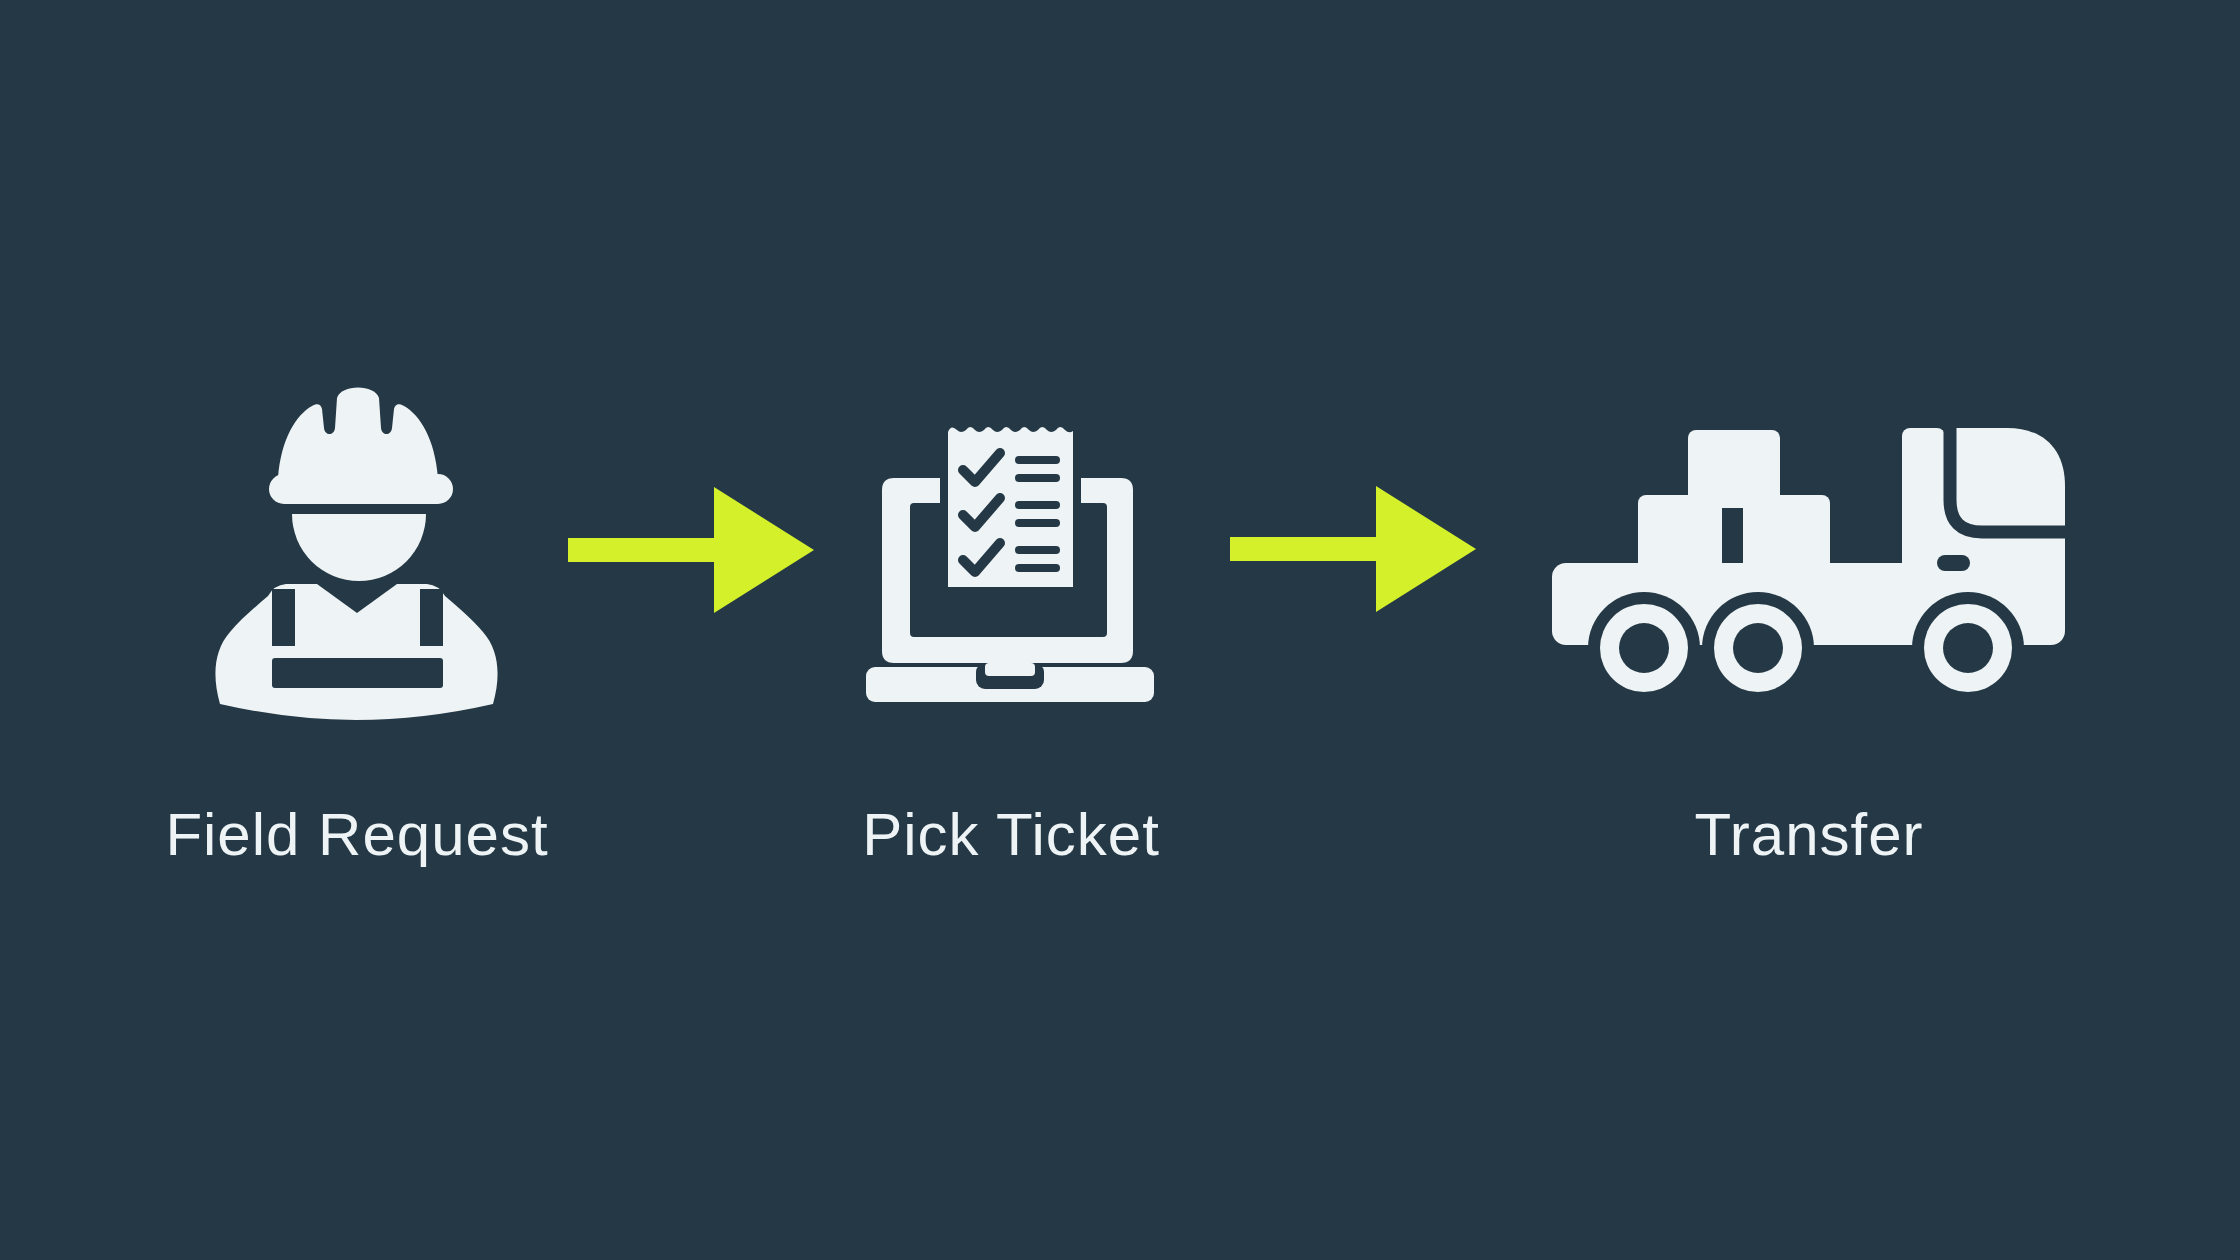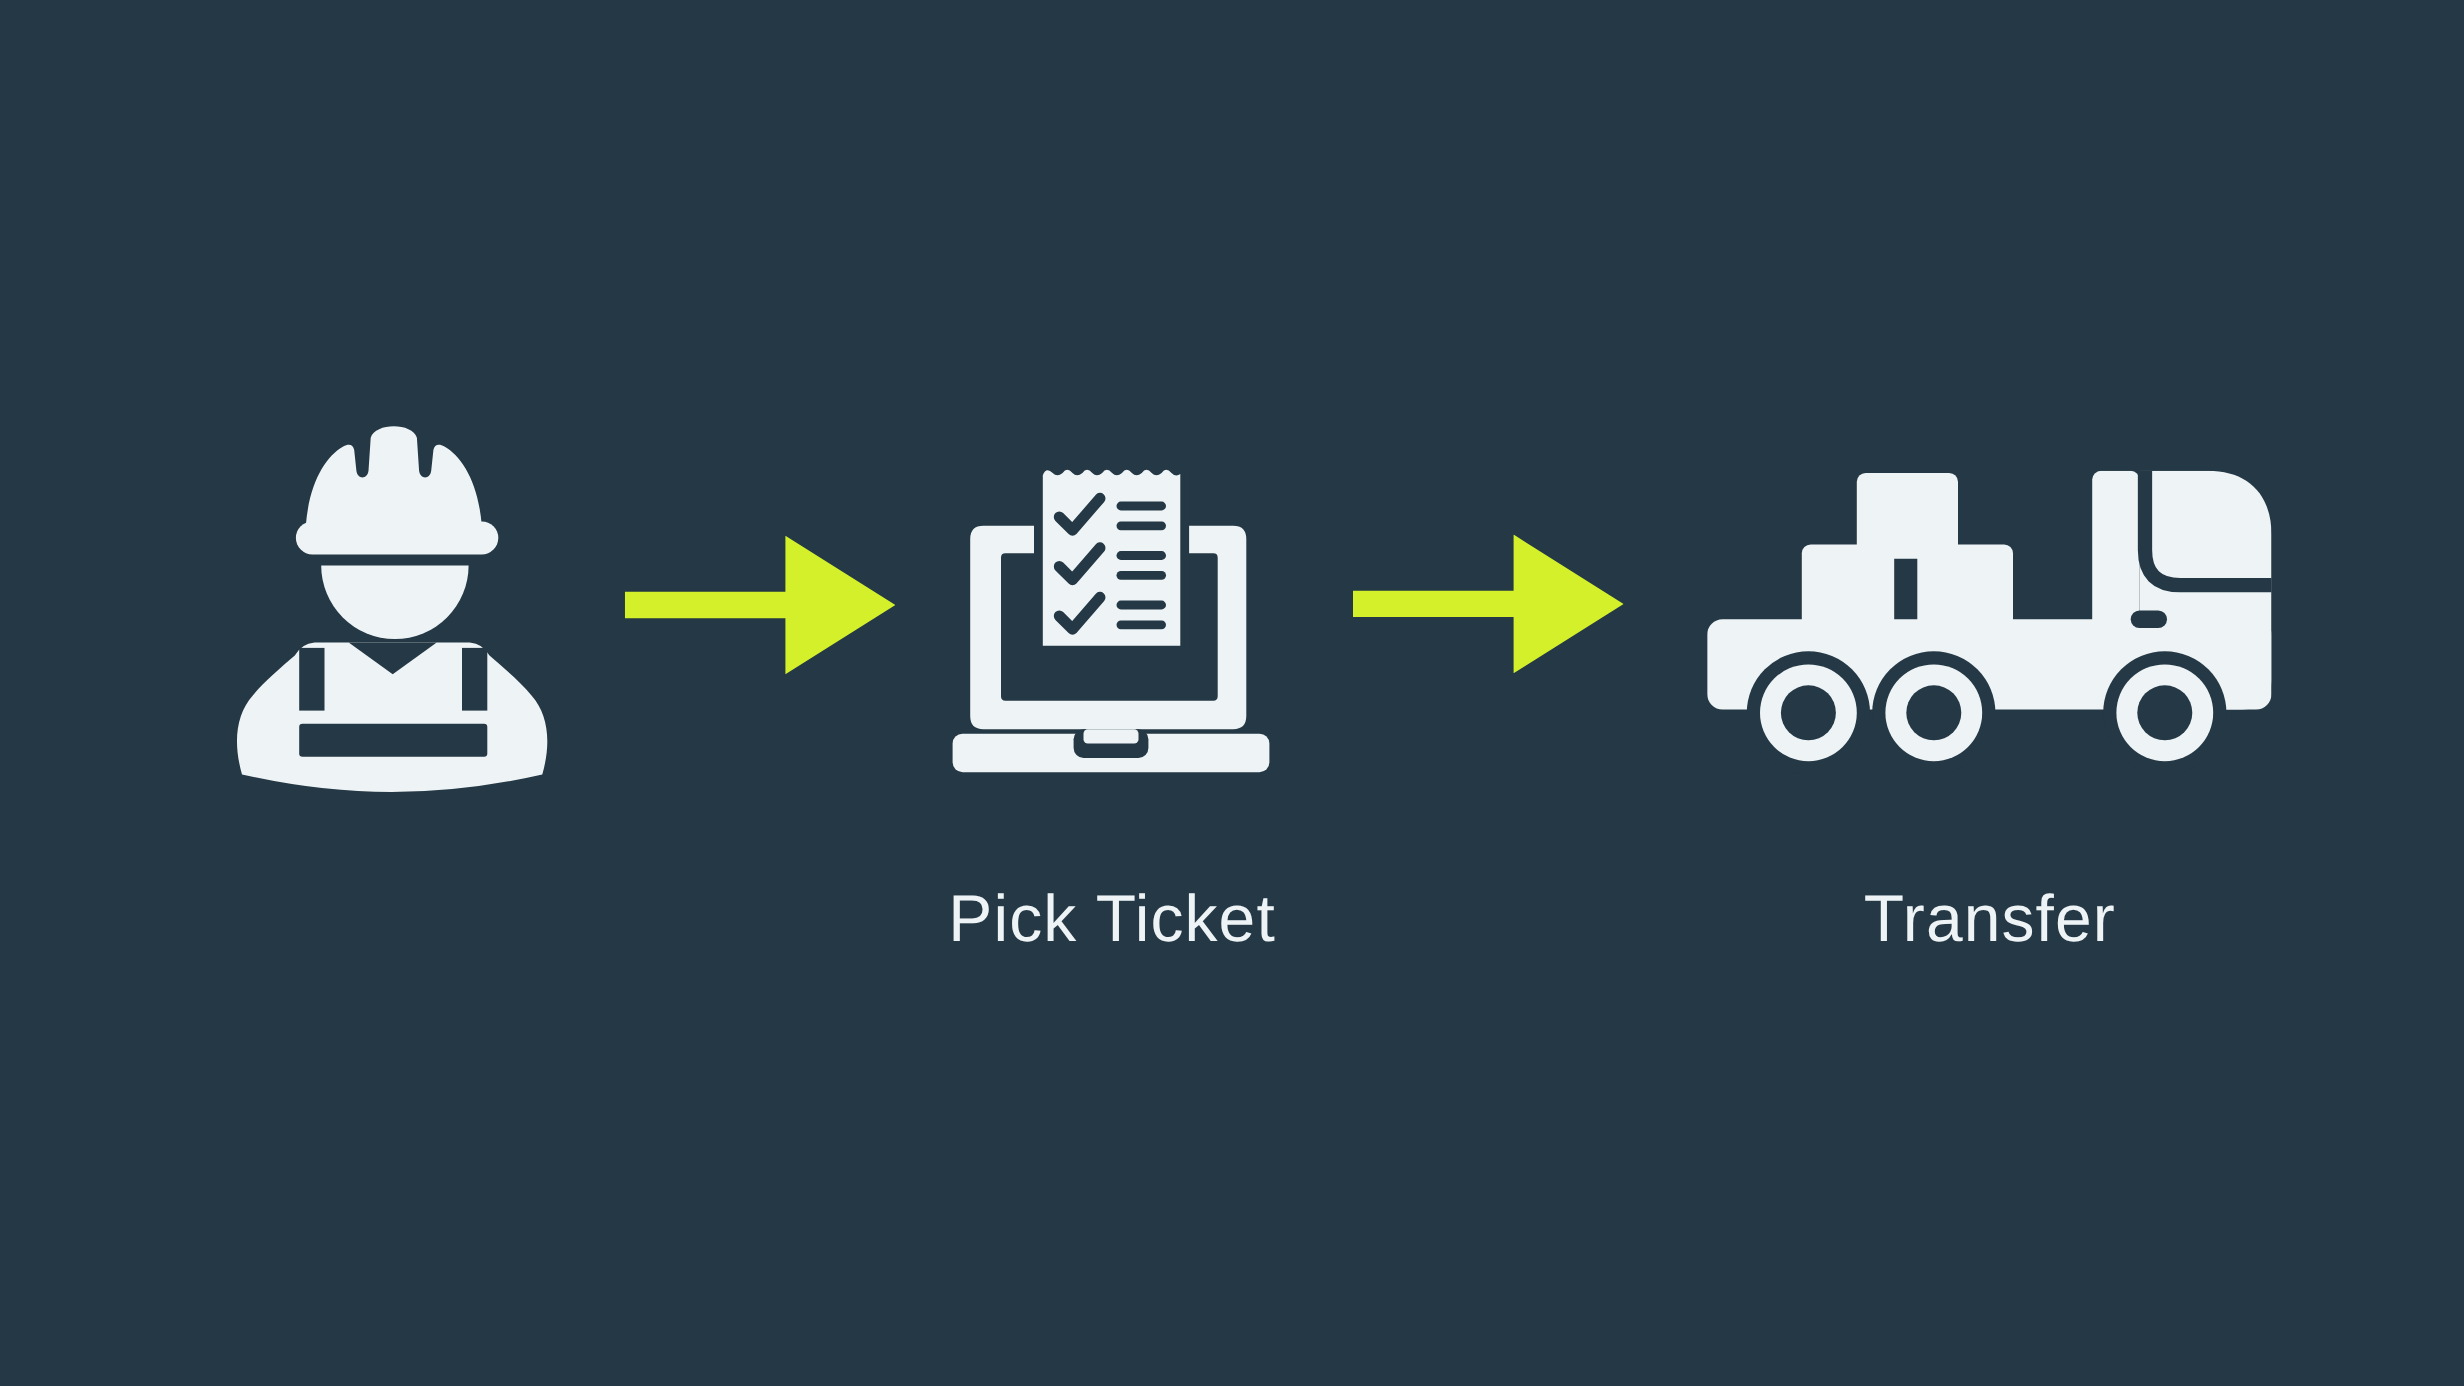--- a/index.html
+++ b/index.html
@@ -131,18 +131,19 @@
       <circle class="ic-cut" cx="92" cy="220" r="25"></circle>
       <circle class="ic-cut" cx="206" cy="220" r="56"></circle>
       <circle class="ic-white" cx="206" cy="220" r="44"></circle>
       <circle class="ic-cut" cx="206" cy="220" r="25"></circle>
       <circle class="ic-cut" cx="416" cy="220" r="56"></circle>
       <circle class="ic-white" cx="416" cy="220" r="44"></circle>
       <circle class="ic-cut" cx="416" cy="220" r="25"></circle>
     </g>
   </svg>
 
+  <div class="step-label" style="left:57px">Field Request</div>
 
   <div class="step-label" style="left:711px">Pick Ticket</div>
 
   <div class="step-label" style="left:1509px">Transfer</div>
 
 </div>
 
 </body></html>

